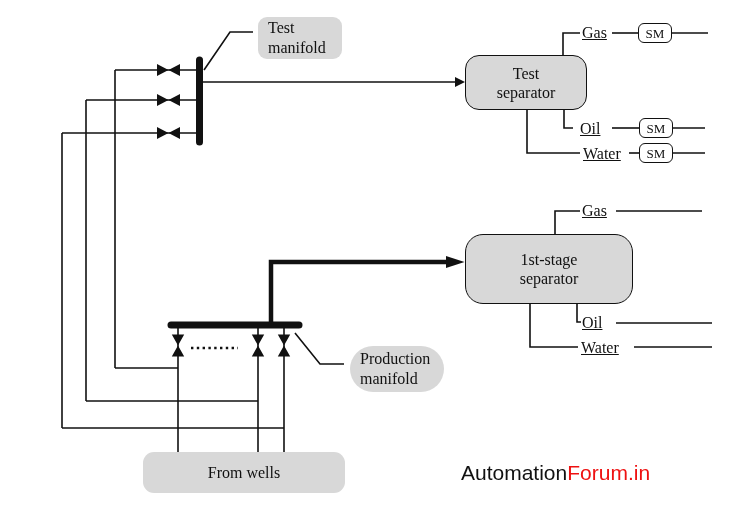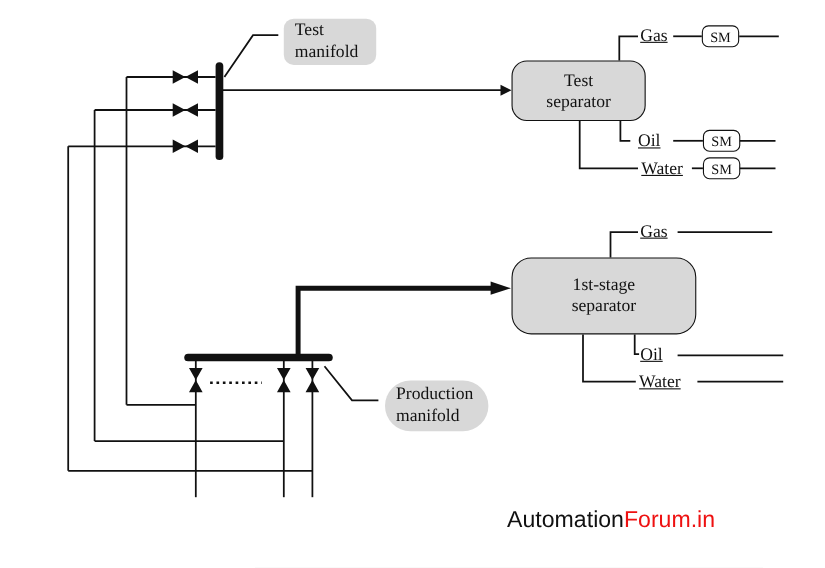--- a/index.html
+++ b/index.html
@@ -151,18 +151,21 @@
   <div class="callout-box" style="left:258px;top:17px;width:84px;height:42px;">
     <span>Test</span>
     <span>manifold</span>
   </div>
 
   <div class="callout-box" style="left:350px;top:346px;width:94px;height:46px;border-radius:23px;">
     <span>Production</span>
     <span>manifold</span>
   </div>
 
+  <div class="callout-box centered" style="left:143px;top:452px;width:202px;height:41px;border-radius:11px;">
+    <span>From wells</span>
+  </div>
 
   <div class="brand">
     <span>Automation</span><span class="red">Forum.in</span>
   </div>
 
 </div>
 
 </body></html>

